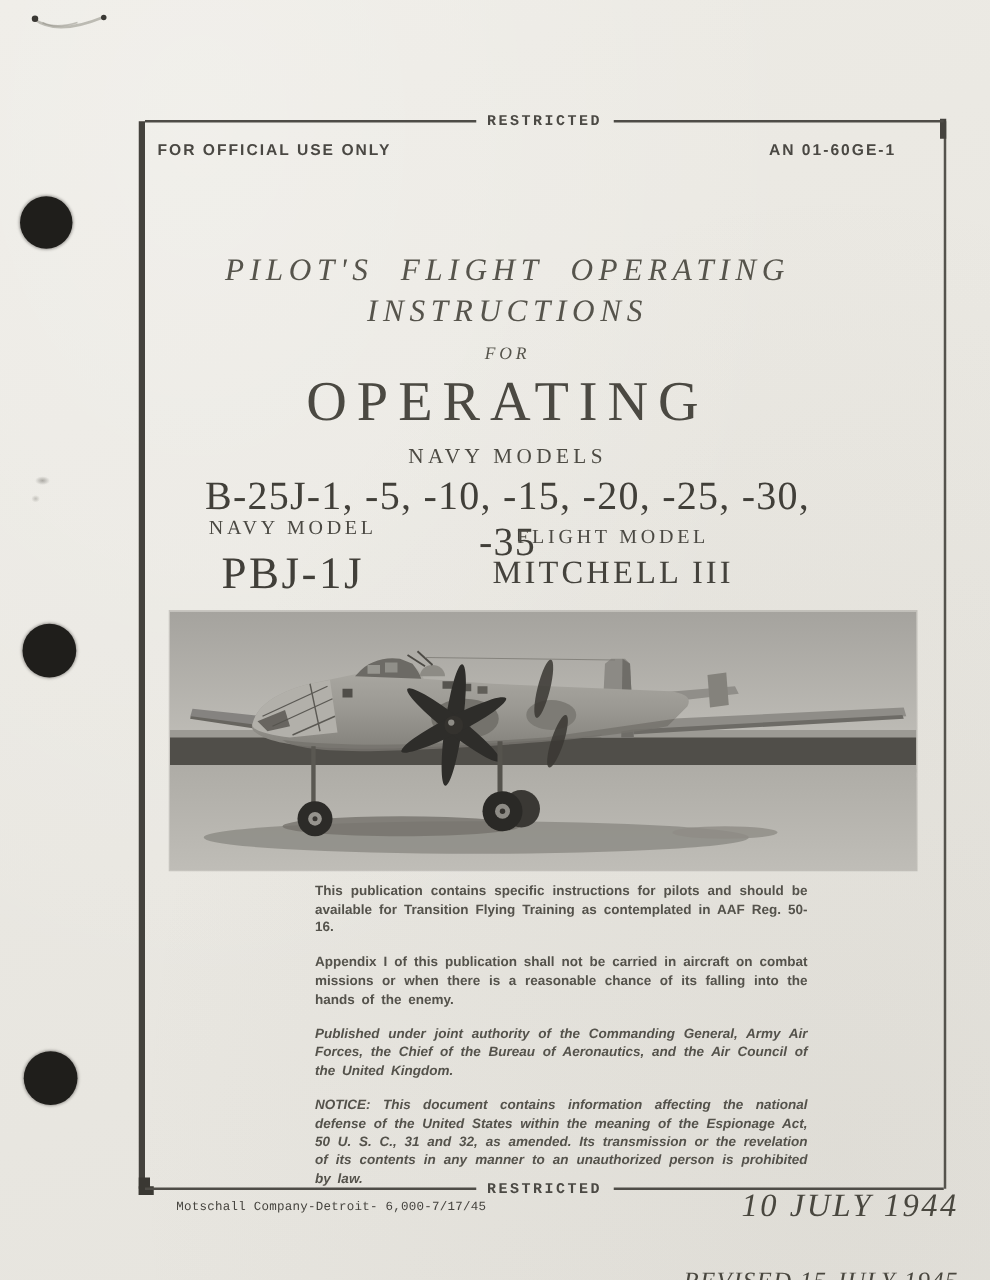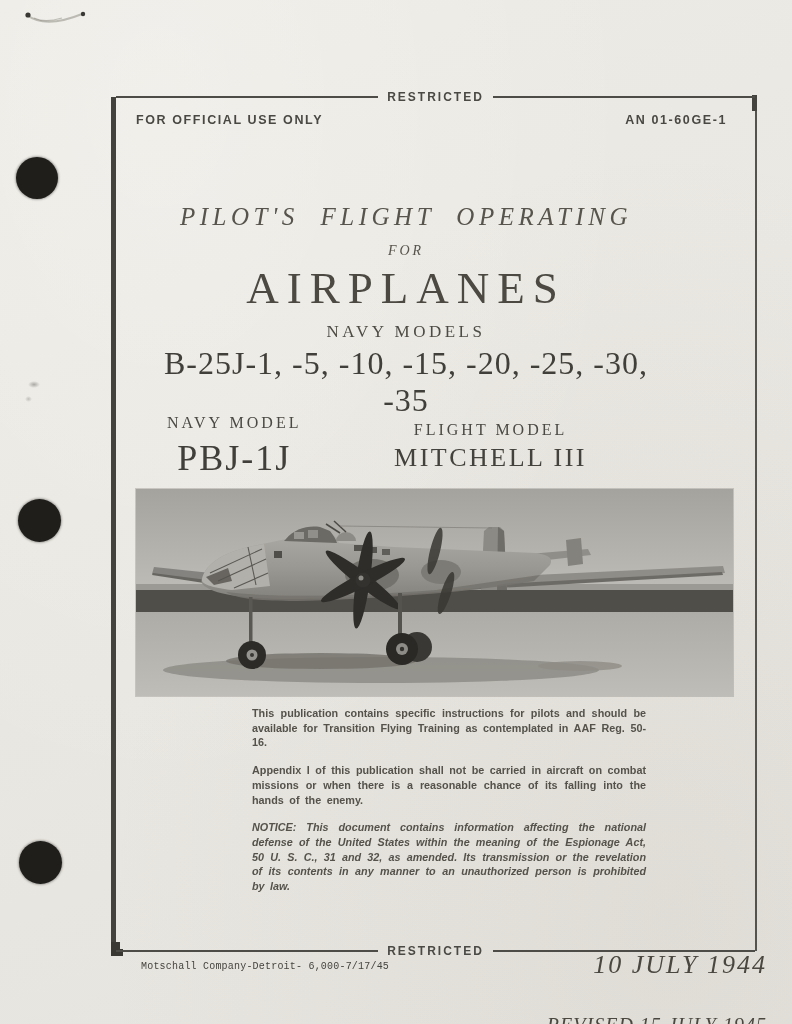--- a/index.html
+++ b/index.html
@@ -26,27 +26,27 @@
             background:radial-gradient(ellipse, rgba(90,88,82,.45), rgba(90,88,82,0) 70%); }
   .smudge2 { position:absolute; left:25px; top:396px; width:7px; height:6px;
             background:radial-gradient(ellipse, rgba(110,108,100,.35), rgba(110,108,100,0) 70%); }
   
   .frame { position:absolute; left:111px; top:97px; width:646px; height:854px;
            border-left:5px solid #44423d; border-right:2px solid #55534d; }
   .corner-tr { position:absolute; right:-2px; top:-2px; width:5px; height:16px; background:#45433e; }
   .corner-bl { position:absolute; left:-5px; bottom:-5px; width:12px; height:14px;
                border-left:9px solid #3a3833; border-bottom:7px solid #3a3833; }
   .restricted-row { position:absolute; left:0; right:0; height:16px;
-                    display:flex; align-items:center; }
+                    display:flex; align-items:center;font-family:Liberation Mono, monospace; }
   .restricted-row.top { top:-8px; } .restricted-row.bottom { bottom:-8px; }
   .restricted-row .rule { flex:1; height:2px; background:#4e4c47; }
   .restricted-row .rlabel { padding:0 9px; font-size:12px; font-weight:bold;
       letter-spacing:2px; color:#4b4944; white-space:nowrap; }
   
-  .header-row { position:absolute; left:111px; top:113px; width:640px;
+  .header-row { position:absolute; left:101px; top:113px; width:640px;
       display:flex; justify-content:space-between; padding:0 24px 0 25px;
       font-size:12.5px; font-weight:bold; letter-spacing:1.6px; color:#4a4843; }
   .title-block { position:absolute; left:111px; top:204px; width:550px; text-align:center;padding-left:40px; }
   .t-line { font-family:"Liberation Serif",serif; font-style:italic;
       font-size:25px; letter-spacing:4.5px; word-spacing:11px; color:#56544c; line-height:26px; }
   .t-line2 { margin-top:7px; }
   .t-for { margin-top:13px; font-family:"Liberation Serif",serif; font-style:italic;
       font-size:14px; letter-spacing:3px; color:#56544c; }
   .t-subject { margin-top:8px; font-family:"Liberation Serif",serif;
       font-size:45px; letter-spacing:8px; color:#4b4942; line-height:42px; }
@@ -114,22 +114,23 @@
     </div>
   </div>
 
   <div class="header-row">
     <span>FOR OFFICIAL USE ONLY</span>
     <span>AN 01-60GE-1</span>
   </div>
 
   <div class="title-block">
     <div class="t-line">PILOT'S FLIGHT OPERATING</div>
+    <div class="t-line t-line2">INSTRUCTIONS</div>
     <div class="t-for">FOR</div>
-    <div class="t-subject">AIRPLANES</div>
+    <div class="t-subject">OPERATING</div>
     <div class="t-armylabel">NAVY MODELS</div>
     <div class="t-armymodels">B-25J-1, -5, -10, -15, -20, -25, -30, -35</div>
   </div>
 
   <div class="models-row">
     <div class="model-col">
       <div class="m-label">NAVY MODEL</div>
       <div class="m-value-navy">PBJ-1J</div>
     </div>
     <div class="model-col">
@@ -233,20 +234,21 @@
       <circle cx="266" cy="160" r="6" fill="#8e8c86"></circle>
       <circle cx="266" cy="160" r="2.2" fill="#35332f"></circle>
 
       <line x1="356" y1="39" x2="204" y2="37" stroke="#7b7973" stroke-width="0.8" opacity="0.8"></line>
     </svg>
   </div>
 
   <div class="notices">
     <p>This publication contains specific instructions for pilots and should be available for Transition Flying Training as contemplated in AAF Reg. 50-16.</p>
     <p>Appendix I of this publication shall not be carried in aircraft on combat missions or when there is a reasonable chance of its falling into the hands of the enemy.</p>
+    <p class="italic">Published under joint authority of the Commanding General, Army Air Forces, the Chief of the Bureau of Aeronautics, and the Air Council of the United Kingdom.</p>
     <p class="italic">NOTICE: This document contains information affecting the national defense of the United States within the meaning of the Espionage Act, 50 U. S. C., 31 and 32, as amended. Its transmission or the revelation of its contents in any manner to an unauthorized person is prohibited by law.</p>
   </div>
 
   <div class="printer">Motschall Company-Detroit- 6,000-7/17/45</div>
   <div class="dateblock">
     <div class="d-main">10 JULY 1944</div>
     <div class="d-rev">REVISED 15 JULY 1945</div>
   </div>
 
 </div>

